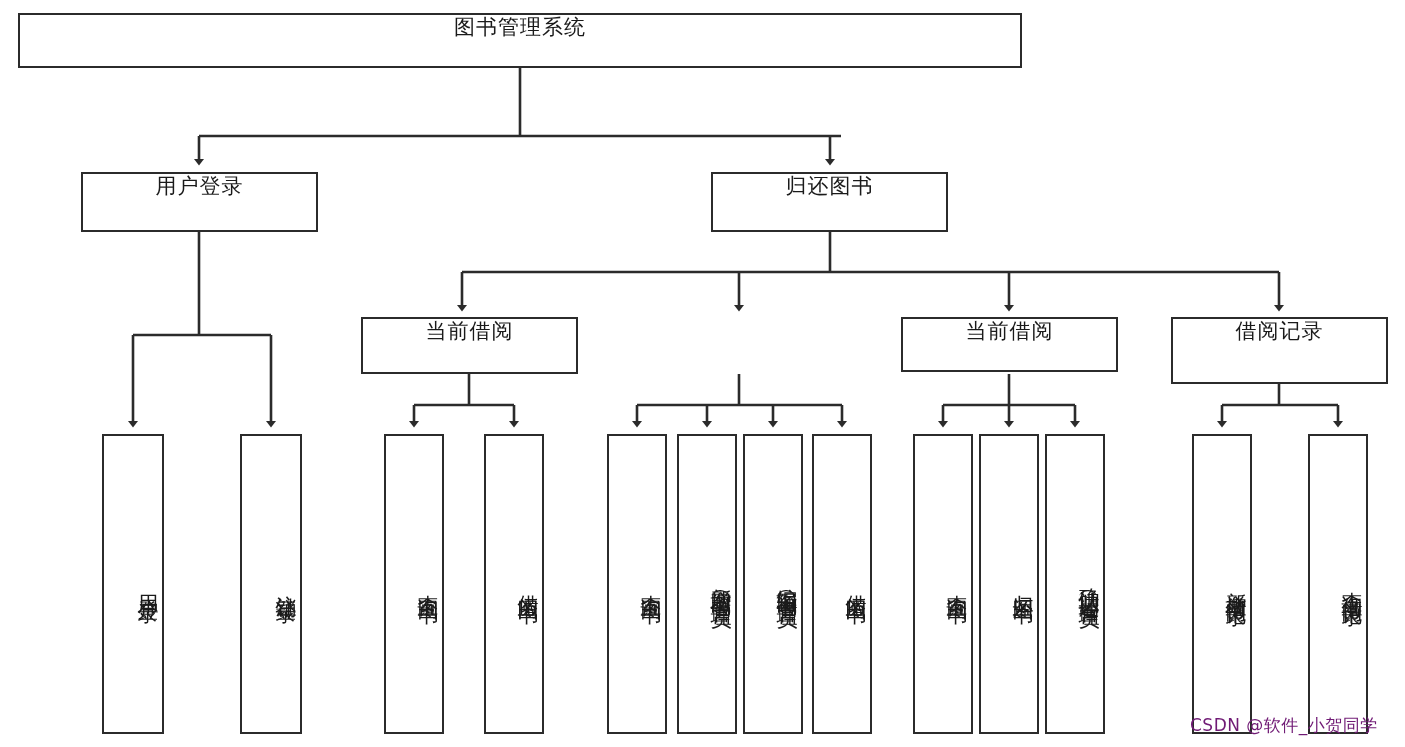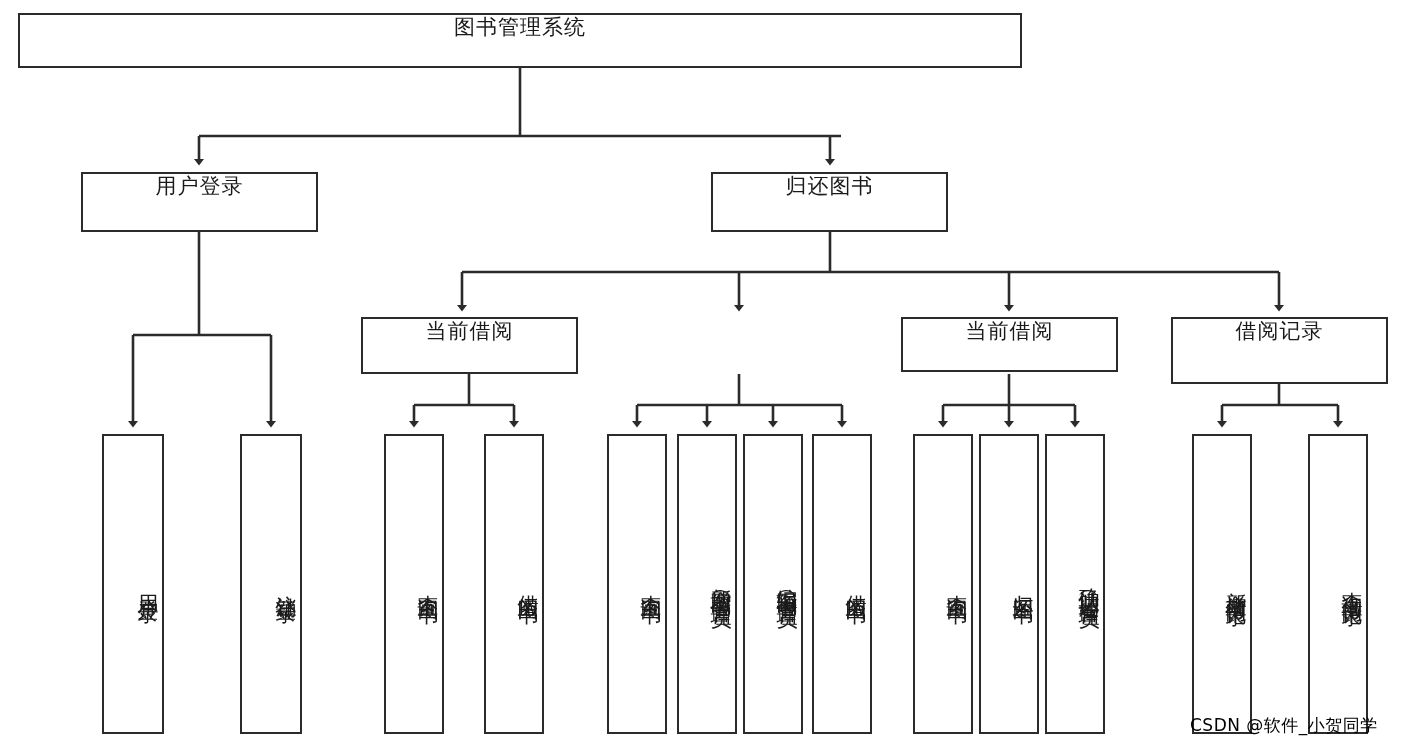--- a/index.html
+++ b/index.html
@@ -54,21 +54,21 @@
     text-orientation: upright;
     white-space: normal;
     display: block;
     text-align: center;
   }
   #watermark {
     position: absolute;
     left: 1190px;
     top: 714px;
     font-size: 17px;
-    color: #000000;
+    color: #701a75;
     letter-spacing: 0.5px;
     white-space: nowrap;
     font-family: "DejaVu Sans", "Liberation Sans", sans-serif;
   }
 </style>
 </head>
 <body>
 
 <div id="canvas">
 

